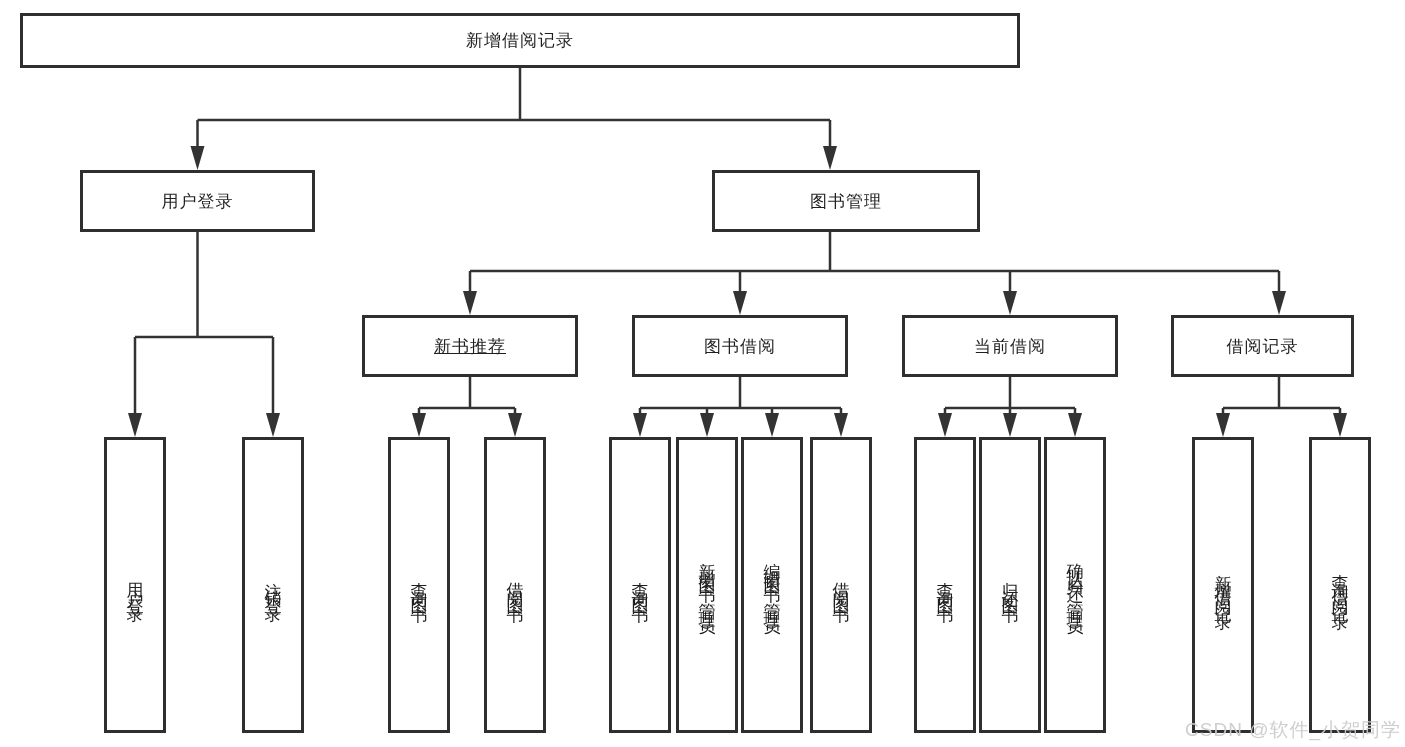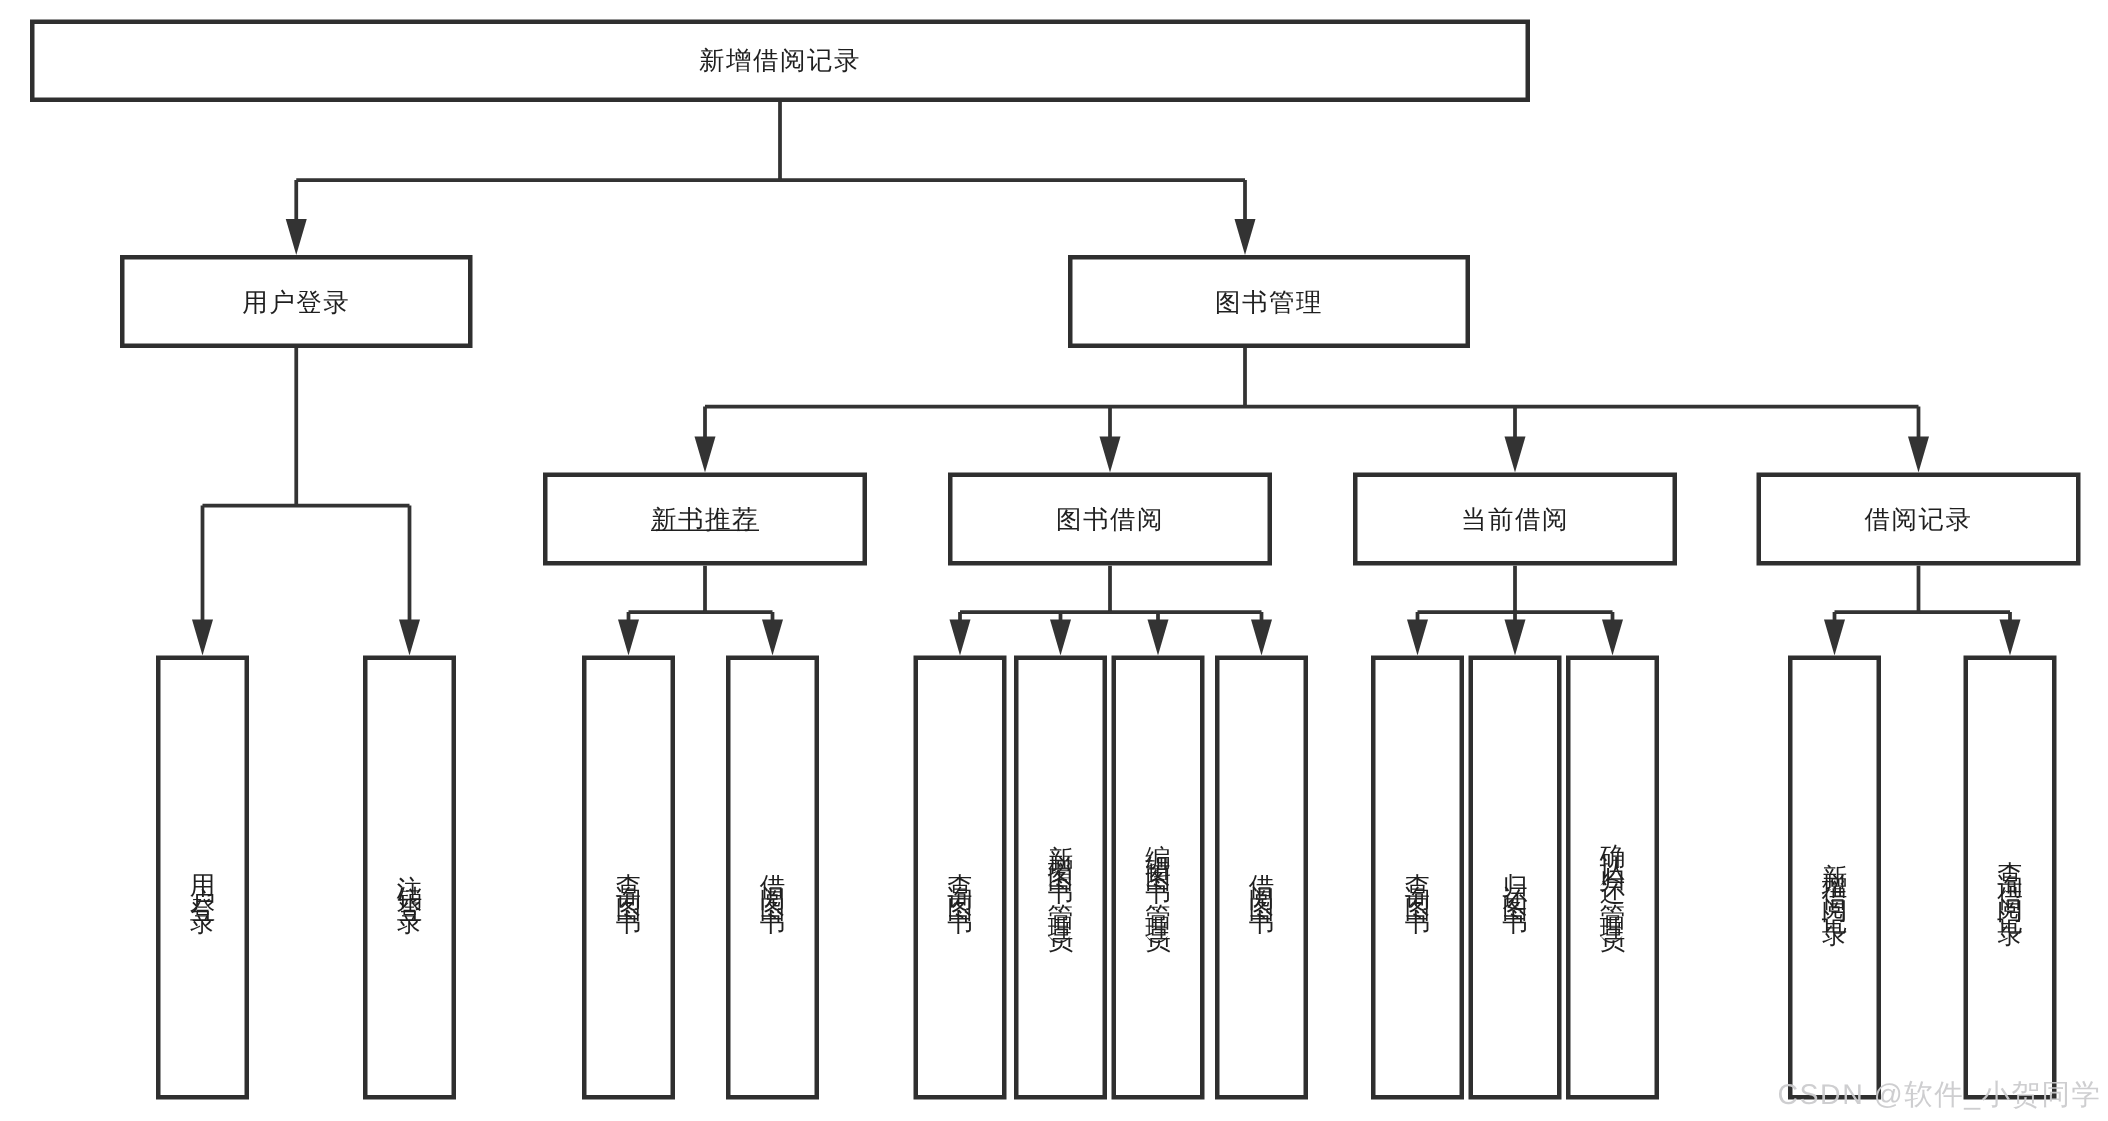--- a/index.html
+++ b/index.html
@@ -118,21 +118,21 @@
   </svg>
 
   <div class="node" style="left:20px; top:13px; width:1000px; height:55px;">新增借阅记录</div>
 
   <div class="node" style="left:80px; top:170px; width:235px; height:62px;">用户登录</div>
   <div class="node" style="left:712px; top:170px; width:268px; height:62px;">图书管理</div>
 
   <div class="node" style="left:362px; top:315px; width:216px; height:62px;text-decoration:underline;">新书推荐</div>
   <div class="node" style="left:902px; top:315px; width:216px; height:62px;">当前借阅</div>
   <div class="node" style="left:632px; top:315px; width:216px; height:62px;">图书借阅</div>
-  <div class="node" style="left:1171px; top:315px; width:216px; height:62px;">借阅记录</div>
+  <div class="node" style="left:1171px; top:315px; width:183px; height:62px;">借阅记录</div>
 
   <div class="node leaf" style="left:104px; top:437px; width:62px; height:296px;">用户登录</div>
   <div class="node leaf" style="left:242px; top:437px; width:62px; height:296px;">注销登录</div>
 
   <div class="node leaf" style="left:388px; top:437px; width:62px; height:296px;">查询图书</div>
   <div class="node leaf" style="left:484px; top:437px; width:62px; height:296px;">借阅图书</div>
 
   <div class="node leaf" style="left:609px; top:437px; width:62px; height:296px;">查询图书</div>
   <div class="node leaf" style="left:676px; top:437px; width:62px; height:296px;">新增图书（管理员）</div>
   <div class="node leaf" style="left:741px; top:437px; width:62px; height:296px;">编辑图书（管理员）</div>

